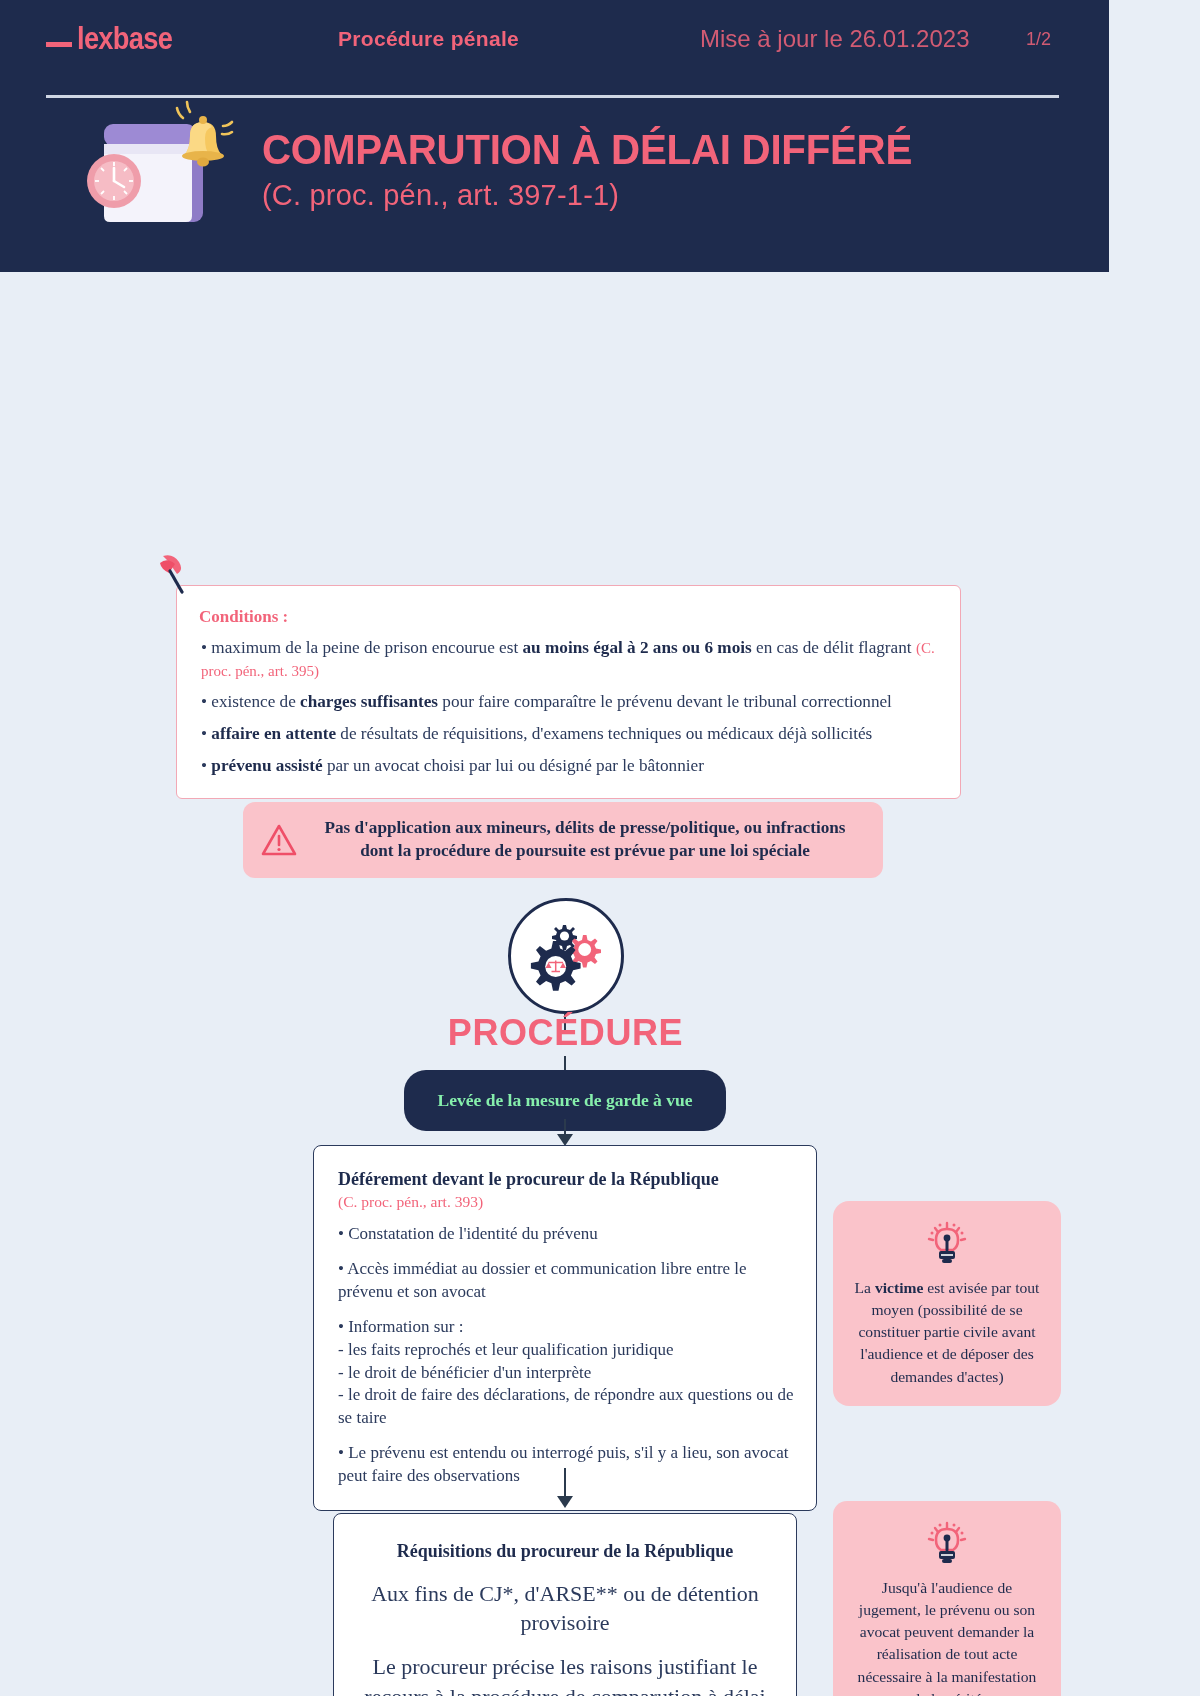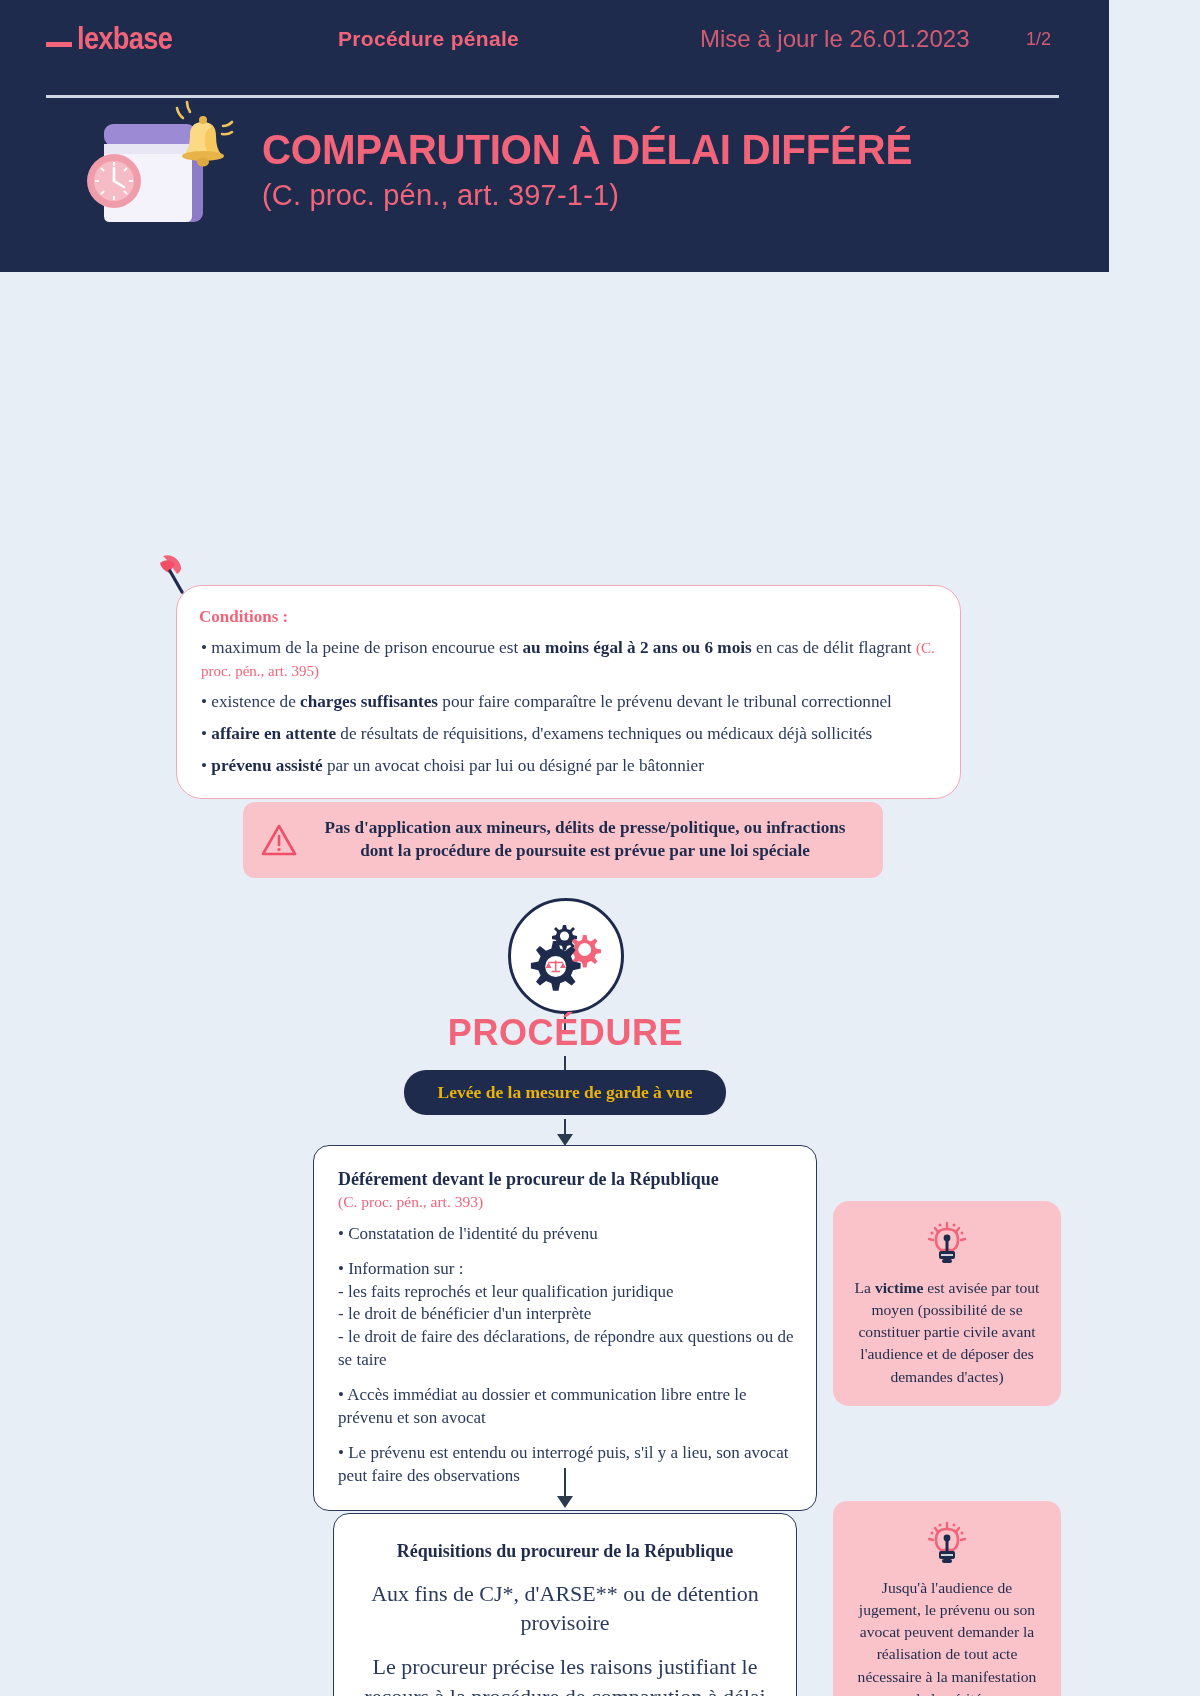--- a/index.html
+++ b/index.html
@@ -131,21 +131,21 @@
   }
 
   
   .conditions-card {
     position: absolute;
     left: 176px;
     top: 313px;
     width: 785px;
     background: #ffffff;
     border: 1.6px solid #f2a8b5;
-    border-radius: 26px;
+    border-radius: 6px;
     padding: 21px 24px 20px 22px;
   }
   .conditions-title {
     color: #f2647a;
     font-weight: bold;
     font-size: 17px;
     margin-bottom: 10px;
   }
   .cond-item {
     color: #2b3a5c;
@@ -227,33 +227,33 @@
   }
 
   
   .navy-pill {
     position: absolute;
     left: 404px;
     top: 798px;
     width: 322px;
     background: #1e2b4d;
     border-radius: 22px;
-    padding: 12px 10px;
+    padding: 20px 10px;
     text-align: center;
-    color: #eab308;
+    color: #86efac;
     font-weight: bold;
     font-size: 17.5px;
   }
 
   
   .flow-card {
     position: absolute;
     background: #ffffff;
     border: 1.6px solid #2b3a5c;
-    border-radius: 16px;
+    border-radius: 8px;
   }
   #card-deferement {
     left: 313px; top: 873px; width: 504px;
     padding: 22px 20px 22px 24px;
   }
   #card-requisitions {
     left: 333px; top: 1241px; width: 464px;
     padding: 26px 24px 26px 24px;
     text-align: center;
   }
@@ -458,28 +458,28 @@
 
   <div class="vline" style="top:847px;height:18px;"></div>
   <div class="arrow-head" style="top:862px;"></div>
 
   <div class="flow-card" id="card-deferement">
     <div class="card-heading">Déférement devant le procureur de la République</div>
     <div class="card-cite">(C. proc. pén., art. 393)</div>
 
     <div class="flow-bullet">• Constatation de l'identité du prévenu</div>
 
+    <div class="flow-bullet">• Accès immédiat au dossier et communication libre entre le prévenu et son avocat</div>
+
     <div class="flow-bullet">
       <div>• Information sur :</div>
       <div class="flow-sub">- les faits reprochés et leur qualification juridique</div>
       <div class="flow-sub">- le droit de bénéficier d'un interprète</div>
       <div class="flow-sub">- le droit de faire des déclarations, de répondre aux questions ou de se taire</div>
     </div>
-
-    <div class="flow-bullet">• Accès immédiat au dossier et communication libre entre le prévenu et son avocat</div>
     <div class="flow-bullet">• Le prévenu est entendu ou interrogé puis, s'il y a lieu, son avocat peut faire des observations</div>
   </div>
 
   <div class="vline" style="top:1196px;height:30px;"></div>
   <div class="arrow-head" style="top:1224px;"></div>
 
   <div class="flow-card" id="card-requisitions">
     <div class="card-heading" style="margin-bottom:16px;">Réquisitions du procureur de la République</div>
     <div class="req-line">Aux fins de CJ*, d'ARSE** ou de détention provisoire</div>
     <div class="req-line">Le procureur précise les raisons justifiant le recours à la procédure de comparution à délai différé et, s'il y a lieu, les actes dont les résultats sont attendus</div>

